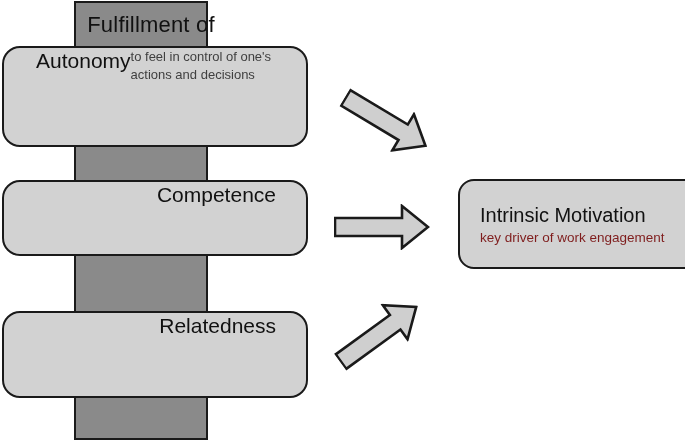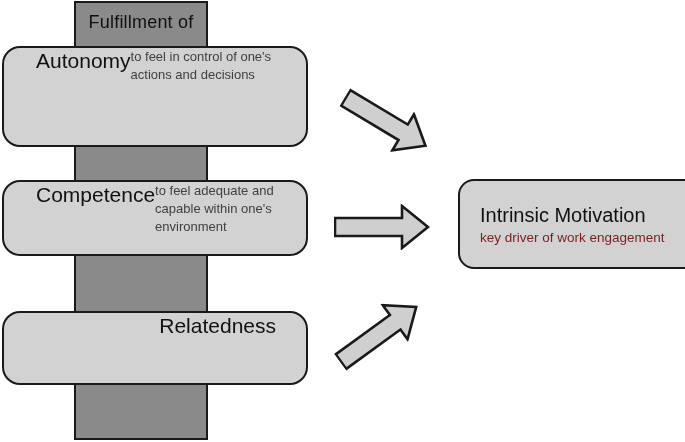--- a/index.html
+++ b/index.html
@@ -26,45 +26,45 @@
     position:absolute;
     left:74px; top:1px;
     width:134px; height:439px;
     background:var(--bar-fill);
     border:2px solid var(--outline);
     box-sizing:border-box;
     z-index:0;
   }
   .fulfillment-label{
     position:absolute;
-    left:0; top:9px;
+    left:10px; top:9px;
     width:100%;
     text-align:center;
-    font-size:18px;
+    font-size:22px;
     color:#111;
     letter-spacing:0.2px;
   }
   
   .need-box{
     position:absolute;
     left:2px;
     width:306px;
     background:var(--box-fill);
     border:2px solid var(--outline);
     border-radius:18px;
     box-sizing:border-box;
     z-index:2;
     display:flex;
     flex-direction:row;
     justify-content:flex-end;
     padding:0 30px 0 32px;
   }
   .need-box.autonomy{ top:46px;  height:101px; }
   .need-box.competence{ top:180px; height:76px; }
-  .need-box.relatedness{ top:311px; height:74px; }
+  .need-box.relatedness{ top:311px; height:87px; }
   .need-title{
     font-size:21px;
     line-height:26px;
     color:#111;
   }
   .need-desc{
     font-size:13px;
     line-height:18px;
     color:#404040;
     max-width:250px;
@@ -119,21 +119,20 @@
     <div class="fulfillment-label">Fulfillment of</div>
   </div>
 
   <div class="need-box autonomy">
     <div class="need-title">Autonomy</div>
     <div class="need-desc">to feel in control of one's actions and decisions</div>
   </div>
 
   <div class="need-box competence">
     <div class="need-title">Competence</div>
-    <div class="need-desc">to feel adequate and capable within one's environment</div>
   </div>
 
   <div class="need-box relatedness">
     <div class="need-title">Relatedness</div>
   </div>
 
   <svg class="arrow a1" viewBox="0 0 96 46">
     <polygon points="1,14 68,14 68,2 94,23 68,44 68,32 1,32"></polygon>
   </svg>
   <svg class="arrow a2" viewBox="0 0 96 46">

